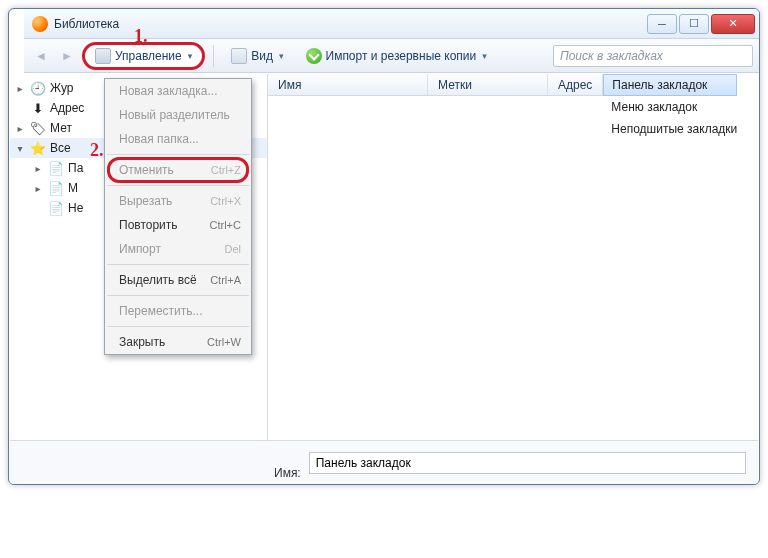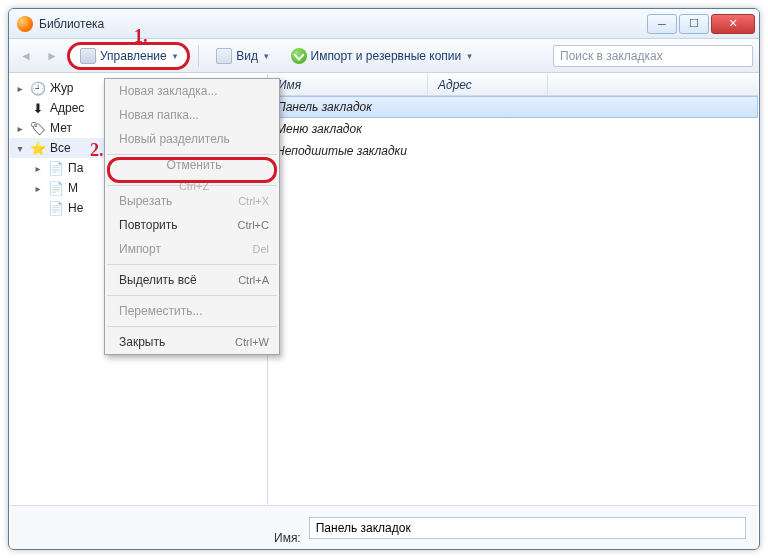--- a/index.html
+++ b/index.html
@@ -1,62 +1,62 @@
 <!DOCTYPE html>
 <html><head>
 <meta charset="utf-8">
 <style>
 * { margin:0; padding:0; box-sizing:border-box; font-family:"Segoe UI",Tahoma,sans-serif; font-size:12px; }
 body { background:#fff; width:768px; height:558px; position:relative; overflow:hidden; }
 
-.window { position:absolute; left:8px; top:8px; width:752px; height:542px; border:1px solid #5a7ba0; border-radius:6px; overflow:hidden; background:#fff; box-shadow:0 0 6px rgba(0,0,0,.25);}
+.window { position:absolute; left:8px; top:8px; width:752px; height:477px; border:1px solid #5a7ba0; border-radius:6px; overflow:hidden; background:#fff; box-shadow:0 0 6px rgba(0,0,0,.25);padding-left:15px;}
 .titlebar { height:30px; background:linear-gradient(#f7fbff,#e4edf7); display:flex; align-items:center; padding:0 4px 0 8px; border-bottom:1px solid #c8d4e3;}
 .titlebar .app-icon{width:16px;height:16px;border-radius:50%;background:radial-gradient(circle at 30% 30%,#ffd27a,#ff7b00 60%,#d84b00);margin-right:6px;}
 .titlebar .title{color:#234;}
 .winbtns{margin-left:auto;display:flex;gap:2px;}
 .winbtns div{width:30px;height:20px;border:1px solid #9bb6d5;border-radius:3px;background:linear-gradient(#f4f9ff,#dbe8f6);display:flex;align-items:center;justify-content:center;color:#2a4d73;font-size:11px;cursor:default;}
 .winbtns .close{background:linear-gradient(#f26a6a,#c83a3a);border-color:#a33;color:#fff;width:44px;}
 
 .toolbar{height:34px;background:linear-gradient(#fafcff,#e9eef6);border-bottom:1px solid #c9d4e2;display:flex;align-items:center;padding:0 6px;gap:4px;}
 .navbtn{width:22px;height:22px;display:flex;align-items:center;justify-content:center;color:#7a8aa0;opacity:.55;}
 .tbtn{height:24px;padding:0 8px;display:flex;align-items:center;gap:4px;border:1px solid transparent;border-radius:3px;color:#1a3e6e;cursor:default;}
 .tbtn .caret{font-size:9px;color:#4a6a8e;margin-left:2px;}
 .tbtn.highlighted{border:3px solid #d11b2a;border-radius:14px;padding:0 10px;height:28px;background:#fff;}
 .sep{width:1px;height:22px;background:#ccd6e4;margin:0 4px;}
-.search{margin-left:auto;width:200px;height:22px;border:1px solid #bcc8d8;border-radius:2px;background:#fff;padding:0 6px;color:#8a96a6;display:flex;align-items:center;}
+.search{margin-left:auto;width:200px;height:22px;border:1px solid #bcc8d8;border-radius:2px;background:#fff;padding:0 6px;color:#8a96a6;font-style:italic;display:flex;align-items:center;}
 
 .body{position:absolute;top:65px;bottom:44px;left:1px;right:1px;display:flex;}
 .sidebar{width:258px;border-right:1px solid #d4dde8;background:#fff;padding:4px 0;overflow:hidden;}
 .tree-row{display:flex;align-items:center;height:20px;padding-left:4px;gap:4px;color:#222;}
 .tree-row .tw{width:12px;text-align:center;color:#666;font-size:10px;}
 .tree-row .ic{width:16px;height:16px;display:flex;align-items:center;justify-content:center;font-size:13px;}
 .tree-row.sel{background:#e8f0fb;}
 .indent{width:14px;display:inline-block;}
 
-.main{flex:1;display:flex;flex-direction:column;background:#fff;font-style:italic;}
+.main{flex:1;display:flex;background:#fff;}
 .cols{height:22px;background:linear-gradient(#fcfdff,#eaf0f8);border-bottom:1px solid #d0d9e5;display:flex;align-items:center;}
 .cols span{padding:0 10px;color:#223a5c;border-right:1px solid #d8e0eb;height:100%;display:flex;align-items:center;}
 .cols span:first-child{width:160px;}
 .cols span:nth-child(2){width:120px;}
 .list-row{height:22px;display:flex;align-items:center;padding-left:8px;color:#222;}
 .list-row.sel{background:linear-gradient(#e4f0ff,#cfe3fb);border:1px solid #a8c6ea;}
 
 .details{position:absolute;bottom:0;left:1px;right:1px;height:44px;border-top:1px solid #d4dde8;background:#f7f9fc;display:flex;align-items:center;padding:0 12px 0 264px;gap:8px;}
 .details label{color:#333;margin-top:20px;}
 .details input{flex:1;height:22px;border:1px solid #bcc8d8;padding:0 6px;background:#fff;}
 
 
-.menu{position:absolute;left:104px;top:78px;width:176px;background:#f4f4f4;border:1px solid #9aa5b3;box-shadow:2px 3px 6px rgba(0,0,0,.3);}
+.menu{position:absolute;left:104px;top:78px;width:148px;background:#f4f4f4;border:1px solid #9aa5b3;box-shadow:2px 3px 6px rgba(0,0,0,.3);}
 .mi{height:24px;display:flex;align-items:center;padding:0 10px 0 14px;color:#333;gap:8px;}
 .mi.disabled{color:#9a9a9a;}
 .mi .lbl{flex:1;}
 .mi .sc{color:#777;font-size:11px;}
 .mi.disabled .sc{color:#b4b4b4;}
 .msep{height:1px;background:#d4d8de;margin:3px 2px;}
-.mi.ring{position:relative;flex-direction:column;}
+.mi.ring{position:relative;}
 .mi.ring::after{content:"";position:absolute;left:2px;right:2px;top:-1px;bottom:-1px;border:3px solid #d11b2a;border-radius:12px;pointer-events:none;}
 
 
 .anno{position:absolute;color:#d11b2a;font-weight:bold;font-size:18px;font-family:"Times New Roman",serif;}
 .anno.n1{left:134px;top:26px;}
 .anno.n2{left:90px;top:140px;}
 
 
 .ico{width:16px;height:16px;display:inline-block;}
 .ico.manage{background:linear-gradient(#e7ecf3,#c9d4e3);border:1px solid #a7b6ca;border-radius:2px;position:relative;}
@@ -140,20 +140,21 @@
         <div class="tree-row">
           <span class="indent"></span>
           <span class="tw"></span>
           <span class="ic">📄</span>
           <span>Не</span>
         </div>
       </div>
     <div class="main">
       <div class="cols">
         <span>Имя</span>
+        <span>Метки</span>
         <span>Адрес</span>
       </div>
       <div id="list">
           <div class="list-row sel">Панель закладок</div>
           <div class="list-row">Меню закладок</div>
           <div class="list-row">Неподшитые закладки</div>
         </div>
     </div>
   </div>
 
@@ -162,24 +163,24 @@
     <input type="text" value="Панель закладок" style="">
   </div>
 
 </div>
 
 <div class="menu" id="menu">
     <div class="mi disabled">
       <span class="lbl">Новая закладка...</span>
     </div>
     <div class="mi disabled">
+      <span class="lbl">Новый разделитель</span>
+    </div>
+    <div class="mi disabled">
       <span class="lbl">Новая папка...</span>
-    </div>
-    <div class="mi disabled">
-      <span class="lbl">Новый разделитель</span>
     </div>
     <div class="msep"></div>
     <div class="mi disabled ring">
       <span class="lbl">Отменить</span>
       <span class="sc">Ctrl+Z</span>
     </div>
     <div class="msep"></div>
     <div class="mi disabled">
       <span class="lbl">Вырезать</span>
       <span class="sc">Ctrl+X</span>

